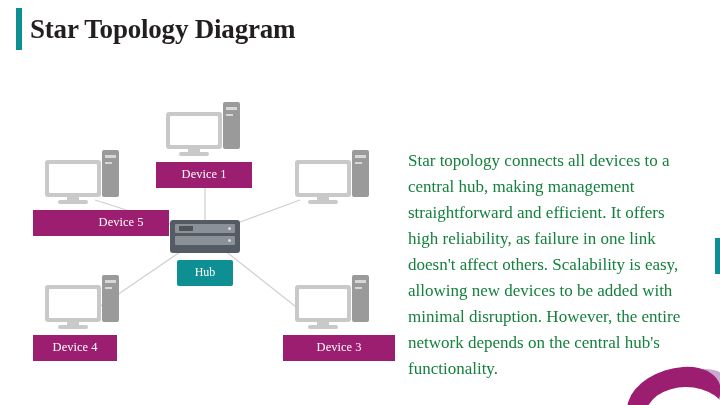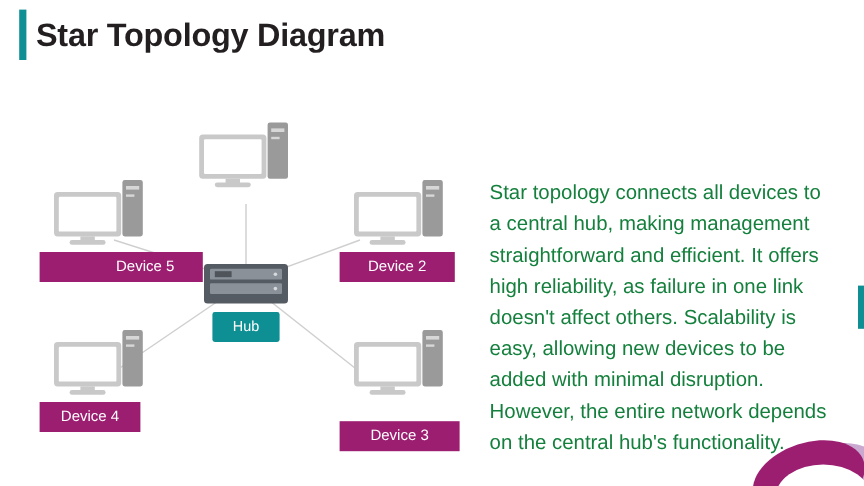--- a/index.html
+++ b/index.html
@@ -11,20 +11,21 @@
     height: 405px;
     background: #ffffff;
     font-family: "Liberation Sans", sans-serif;
     overflow: hidden;
     position: relative;
   }
   .slide {
     position: absolute;
     inset: 0;
     background: #ffffff;
+    font-family: Liberation Serif, serif;
   }
   
   .title-bar {
     position: absolute;
     left: 16px;
     top: 8px;
     width: 6px;
     height: 42px;
     background: #0e8f93;
   }
@@ -255,20 +256,21 @@
 
     <div class="node" style="left:166px; top:32px;">
       <div class="pc">
         <div class="tower"></div>
         <div class="monitor">
             <div class="screen"></div>
           </div>
         <div class="stand"></div>
         <div class="base"></div>
       </div>
+      <div class="label" style="width:96px; margin-left:-10px; margin-top:4px;">Device 1</div>
     </div>
 
     <div class="node" style="left:45px; top:80px;">
       <div class="pc">
         <div class="tower"></div>
         <div class="monitor">
             <div class="screen"></div>
           </div>
         <div class="stand"></div>
         <div class="base"></div>
@@ -278,21 +280,20 @@
 
     <div class="node" style="left:295px; top:80px;">
       <div class="pc">
         <div class="tower"></div>
         <div class="monitor">
             <div class="screen"></div>
           </div>
         <div class="stand"></div>
         <div class="base"></div>
       </div>
-      <div class="label" style="width:96px; margin-left:-12px; margin-top:4px;">Device 2</div>
     </div>
 
     <div class="node" style="left:45px; top:205px;">
       <div class="pc">
         <div class="tower"></div>
         <div class="monitor">
             <div class="screen"></div>
           </div>
         <div class="stand"></div>
         <div class="base"></div>
@@ -302,21 +303,21 @@
 
     <div class="node" style="left:295px; top:205px;">
       <div class="pc">
         <div class="tower"></div>
         <div class="monitor">
             <div class="screen"></div>
           </div>
         <div class="stand"></div>
         <div class="base"></div>
       </div>
-      <div class="label" style="width:100px; margin-left:-12px; margin-top:20px;">Device 3</div>
+      <div class="label" style="width:112px; margin-left:-12px; margin-top:4px;">Device 3</div>
     </div>
 
     <div class="node" style="left:170px; top:150px;">
       <div class="hub-icon">
         <div class="hub-row first"></div>
         <div class="hub-row"></div>
       </div>
       <div class="label hub" style="margin-left:7px; margin-top:7px;">Hub</div>
     </div>
 

